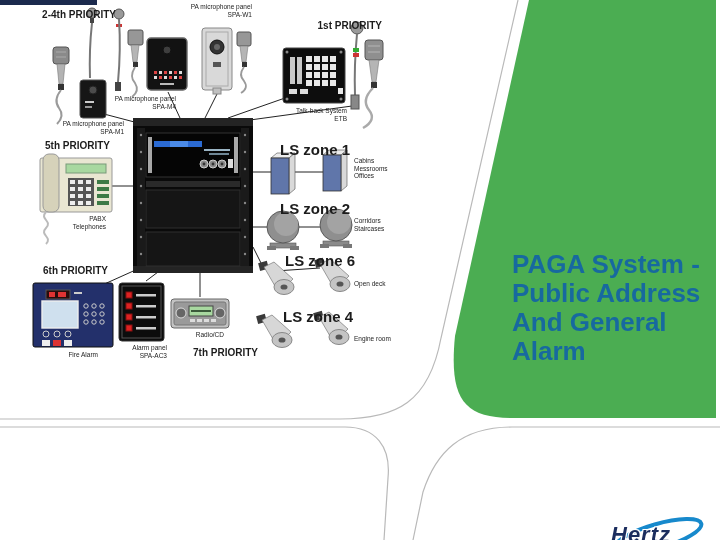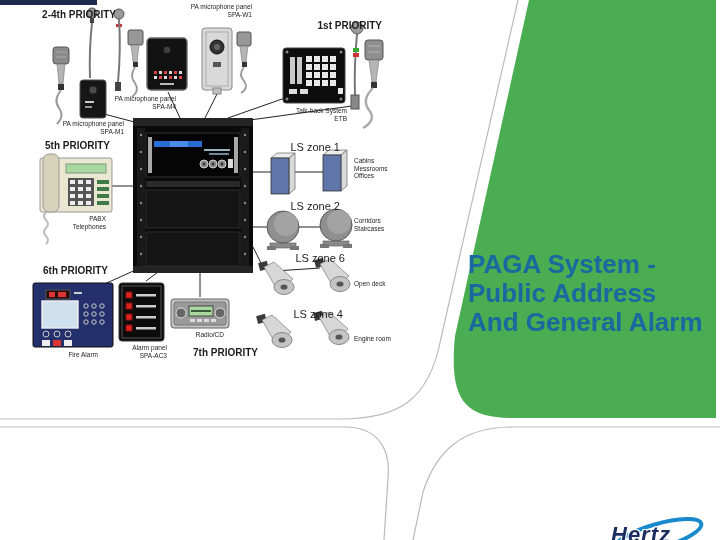--- a/index.html
+++ b/index.html
@@ -2,26 +2,26 @@
 <html><head>
 <meta charset="utf-8">
 <style>
   html,body{margin:0;padding:0;}
   .slide{position:relative;width:720px;height:540px;background:#ffffff;overflow:hidden;
          font-family:"Liberation Sans",sans-serif;}
   .slide svg{display:block;}
   .layer{position:absolute;left:0;top:0;}
   
   .title-block{position:absolute;left:468px;top:250px;width:250px;z-index:4;}
-  .title-line{font-size:26px;font-weight:bold;color:#17699f;line-height:29px;letter-spacing:0px;}
+  .title-line{font-size:26px;font-weight:bold;color:#17699f;line-height:29px;letter-spacing:0px;margin-left:44px;}
   
   .lbl{position:absolute;z-index:3;color:#1c1c1c;text-align:right;line-height:1.18;}
   .prio{font-size:10px;font-weight:bold;white-space:nowrap;}
   .dev{font-size:6.5px;}
-  .zone{font-size:11px;font-weight:400;white-space:nowrap;}
+  .zone{font-size:15px;font-weight:700;white-space:nowrap;}
   .dest{font-size:6.5px;text-align:left;}
   
   .logo{position:absolute;left:598px;top:479px;width:120px;height:60px;z-index:4;margin-top:36px;}
   .logo-name{position:absolute;left:13px;top:7px;font-size:22px;font-weight:bold;font-style:italic;
              color:#1b2d5e;letter-spacing:1px;text-shadow:1px 1px 0 #fff,-1px -1px 0 #fff,1px -1px 0 #fff,-1px 1px 0 #fff;}
   .logo-sub{position:absolute;left:15px;top:31px;font-size:6px;font-style:italic;color:#46818f;letter-spacing:1.6px;white-space:nowrap;}
   .logo-tag{position:absolute;left:0px;top:52px;width:120px;text-align:center;font-size:5.5px;font-weight:bold;color:#c22222;white-space:nowrap;}
   .topbar{position:absolute;left:0;top:0;width:97px;height:5px;background:#1b2a4d;z-index:2;}
 </style>
 </head>

